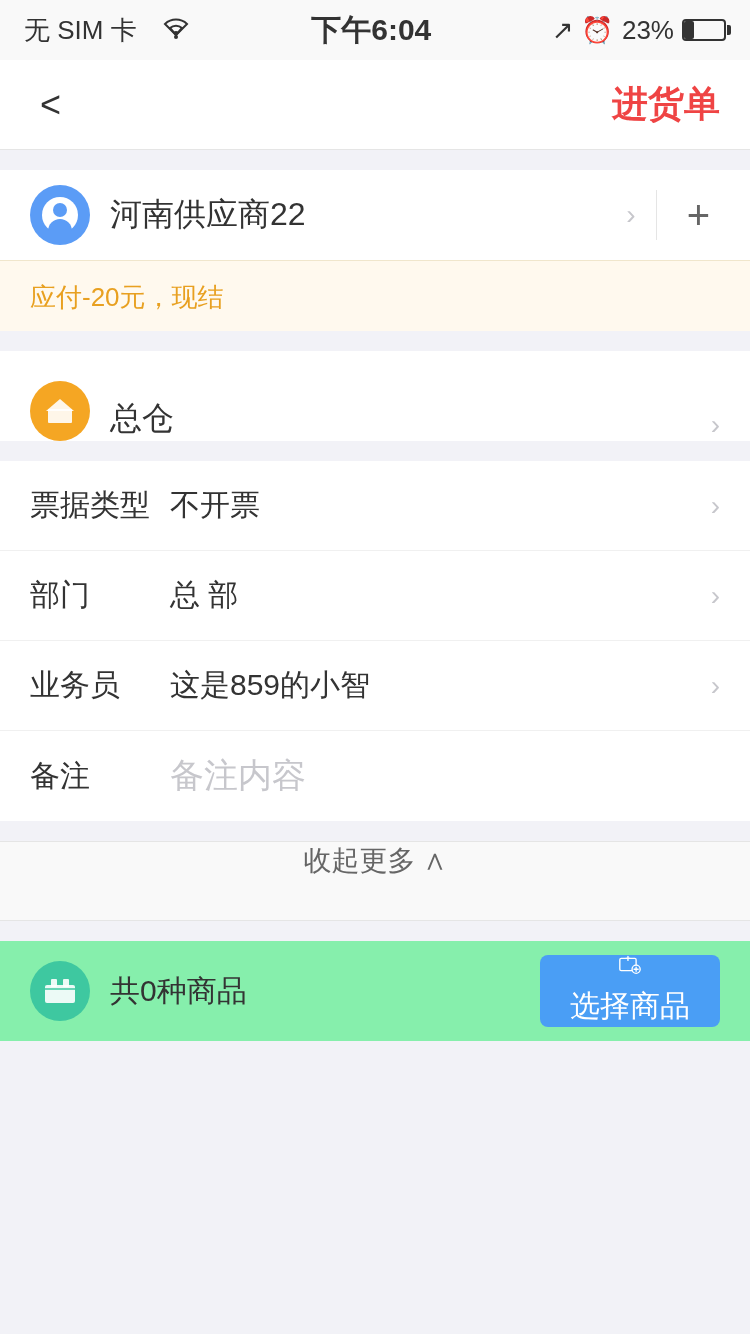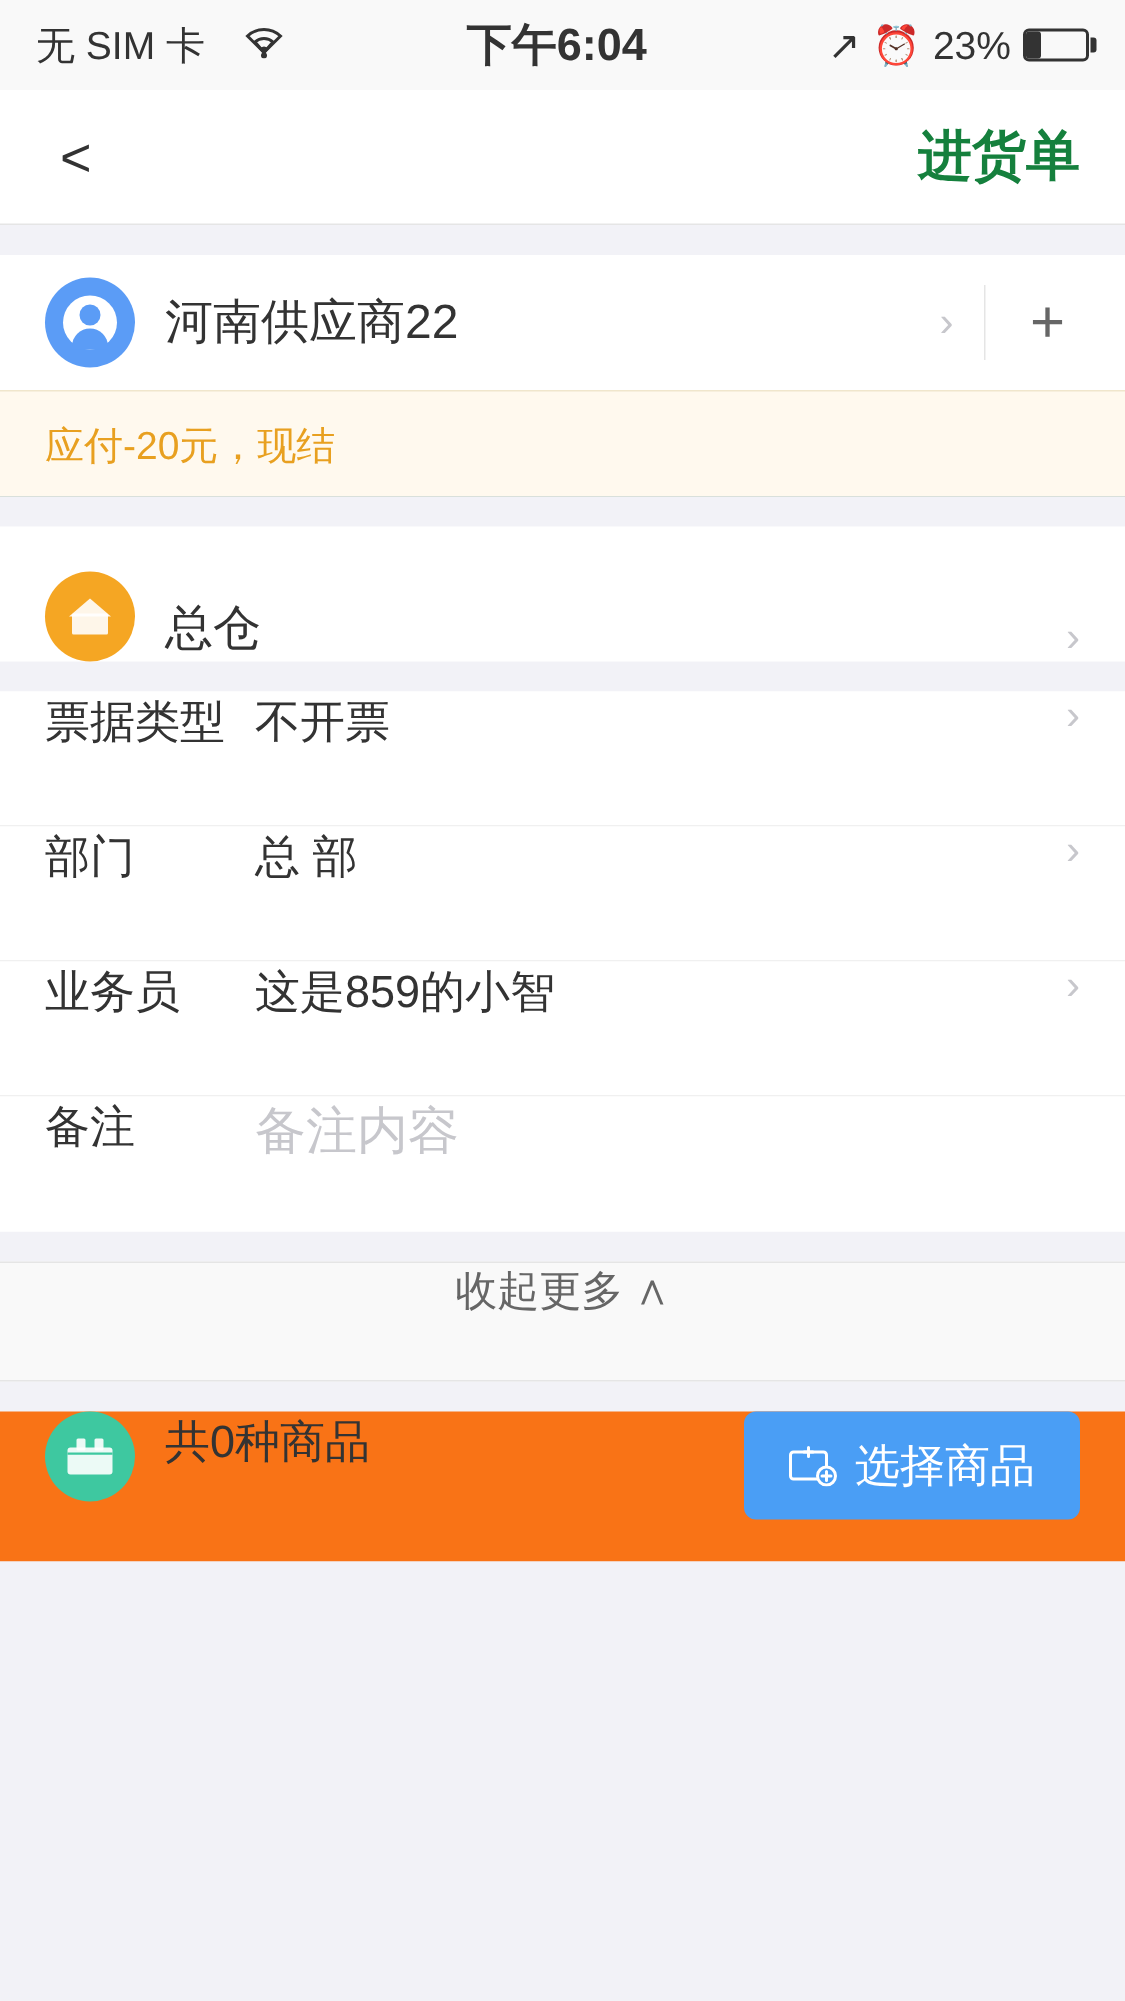--- a/index.html
+++ b/index.html
@@ -80,21 +80,21 @@
     }
     .nav-back {
       font-size: 36px;
       color: #333;
       cursor: pointer;
       padding: 10px;
     }
     .nav-title {
       font-size: 36px;
       font-weight: 600;
-      color: #15803d;
+      color: #ef4444;
       font-family: Liberation Serif, serif;
     }
     .nav-action {
       font-size: 32px;
       color: #333;
       cursor: pointer;
     }
 
     
     .section-gap {
@@ -220,20 +220,21 @@
       color: #333;
     }
 
     
     .form-section {
       background: #fff;
       margin-top: 20px;
     }
     .form-row {
       display: flex;
+      align-items: center;
       padding: 0 30px;
       height: 90px;
       border-bottom: 1px solid #f0f0f0;
       background: #fff;
     }
     .form-row:last-child {
       border-bottom: none;
     }
     .form-label {
       font-size: 30px;
@@ -265,23 +266,24 @@
       border-top: 1px solid #e5e5e5;
       border-bottom: 1px solid #e5e5e5;
     }
     .collapse-text {
       font-size: 28px;
       color: #666;
     }
 
     
     .product-bar {
-      background: #f97316;
+      background: #86efac;
       margin-top: 20px;
       display: flex;
+      align-items: center;
       padding: 0 30px;
       height: 100px;
     }
     .product-icon {
       width: 60px;
       height: 60px;
       border-radius: 50%;
       background: #3ec8a0;
       display: flex;
       align-items: center;
@@ -299,20 +301,21 @@
       color: #fff;
       font-size: 30px;
       padding: 0 30px;
       height: 72px;
       border-radius: 8px;
       display: flex;
       align-items: center;
       gap: 12px;
       cursor: pointer;
       border: none;
+      flex-direction: column;
     }
 
     
     .bottom-gray {
       background: #f2f2f7;
       flex: 1;
       min-height: 300px;
     }
   </style>
 </head>

